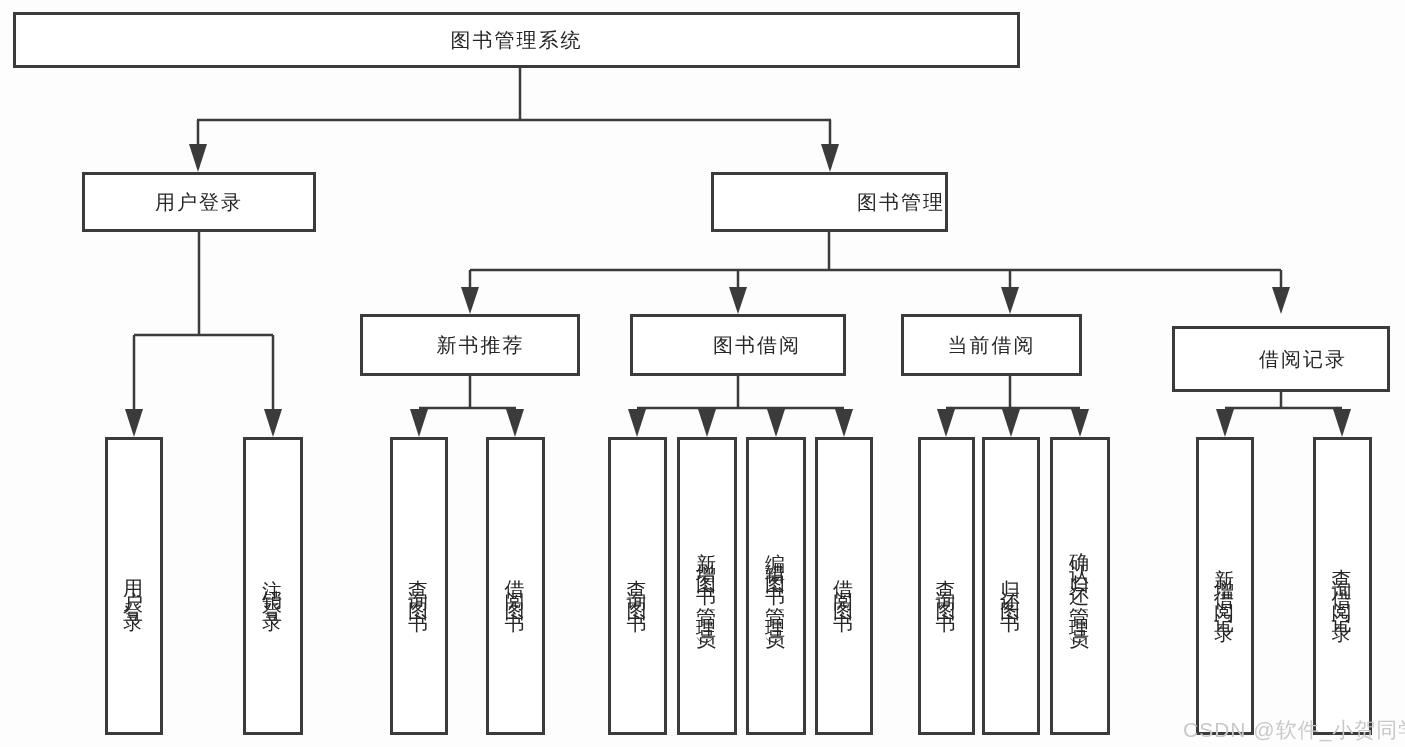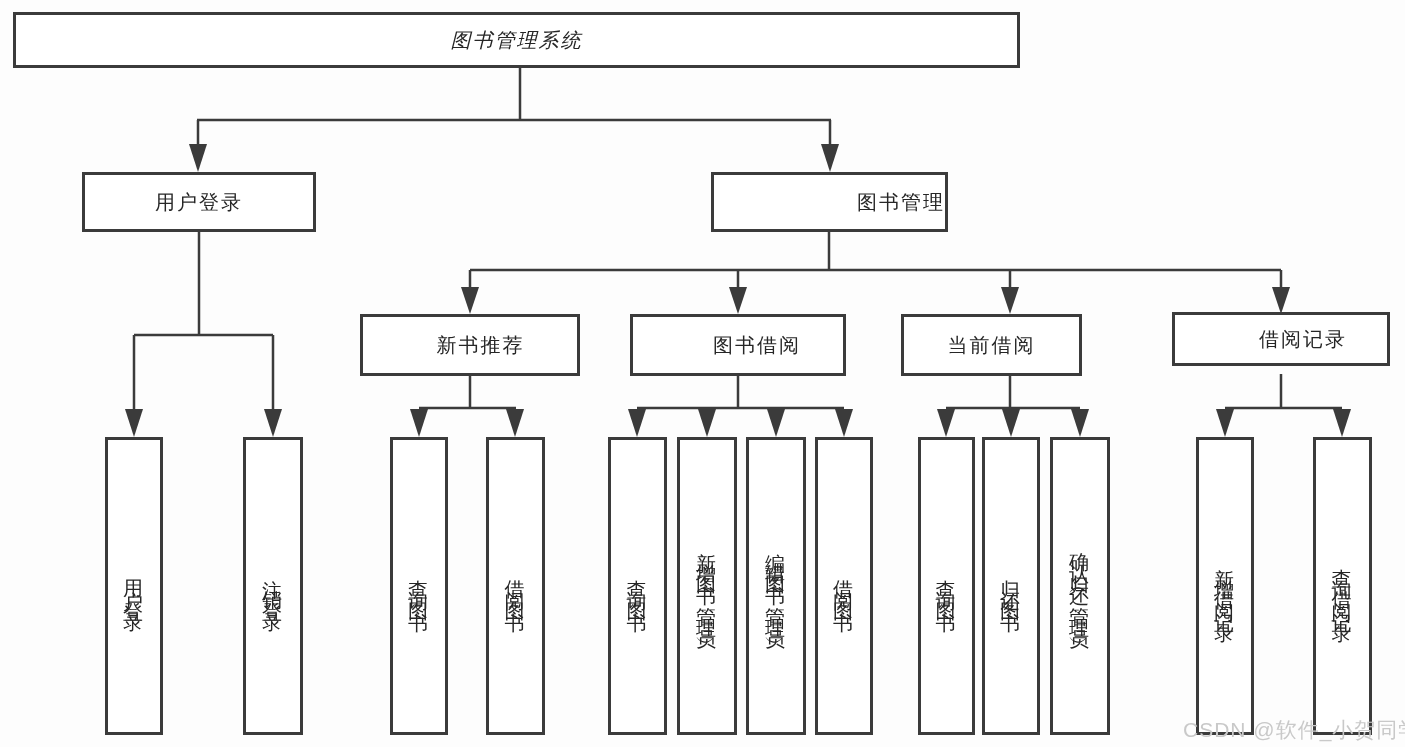--- a/index.html
+++ b/index.html
@@ -91,41 +91,41 @@
     </g>
 
     <g>
       <line x1="1281" y1="374" x2="1281" y2="409"></line>
       <line x1="1225" y1="408" x2="1342" y2="408"></line>
       <polygon points="1225,437 1216,409 1234,409"></polygon>
       <polygon points="1342,437 1333,409 1351,409"></polygon>
     </g>
   </svg>
 
-  <div class="node" style="left:13px; top:12px; width:1007px; height:56px;font-style:italic;">
+  <div class="node" style="left:13px; top:12px; width:1007px; height:56px;">
     <span class="hlabel">图书管理系统</span>
   </div>
 
   <div class="node" style="left:82px; top:172px; width:234px; height:60px;">
     <span class="hlabel">用户登录</span>
   </div>
   <div class="node" style="left:711px; top:172px; width:237px; height:60px;justify-content:flex-end;">
     <span class="hlabel">图书管理</span>
   </div>
 
   <div class="node" style="left:360px; top:314px; width:220px; height:62px;padding-left:21px;">
     <span class="hlabel">新书推荐</span>
   </div>
   <div class="node" style="left:630px; top:314px; width:216px; height:62px;padding-left:38px;">
     <span class="hlabel">图书借阅</span>
   </div>
   <div class="node" style="left:901px; top:314px; width:181px; height:62px;">
     <span class="hlabel">当前借阅</span>
   </div>
-  <div class="node" style="left:1172px; top:312px; width:218px; height:54px;padding-left:44px;">
+  <div class="node" style="left:1172px; top:326px; width:218px; height:66px;padding-left:44px;">
     <span class="hlabel">借阅记录</span>
   </div>
 
   <div class="node leaf" style="left:105px; top:437px; width:58px; height:298px;">
     <span class="vlabel">用户登录</span>
   </div>
   <div class="node leaf" style="left:243px; top:437px; width:60px; height:298px;">
     <span class="vlabel">注销登录</span>
   </div>
   <div class="node leaf" style="left:390px; top:437px; width:58px; height:298px;">

